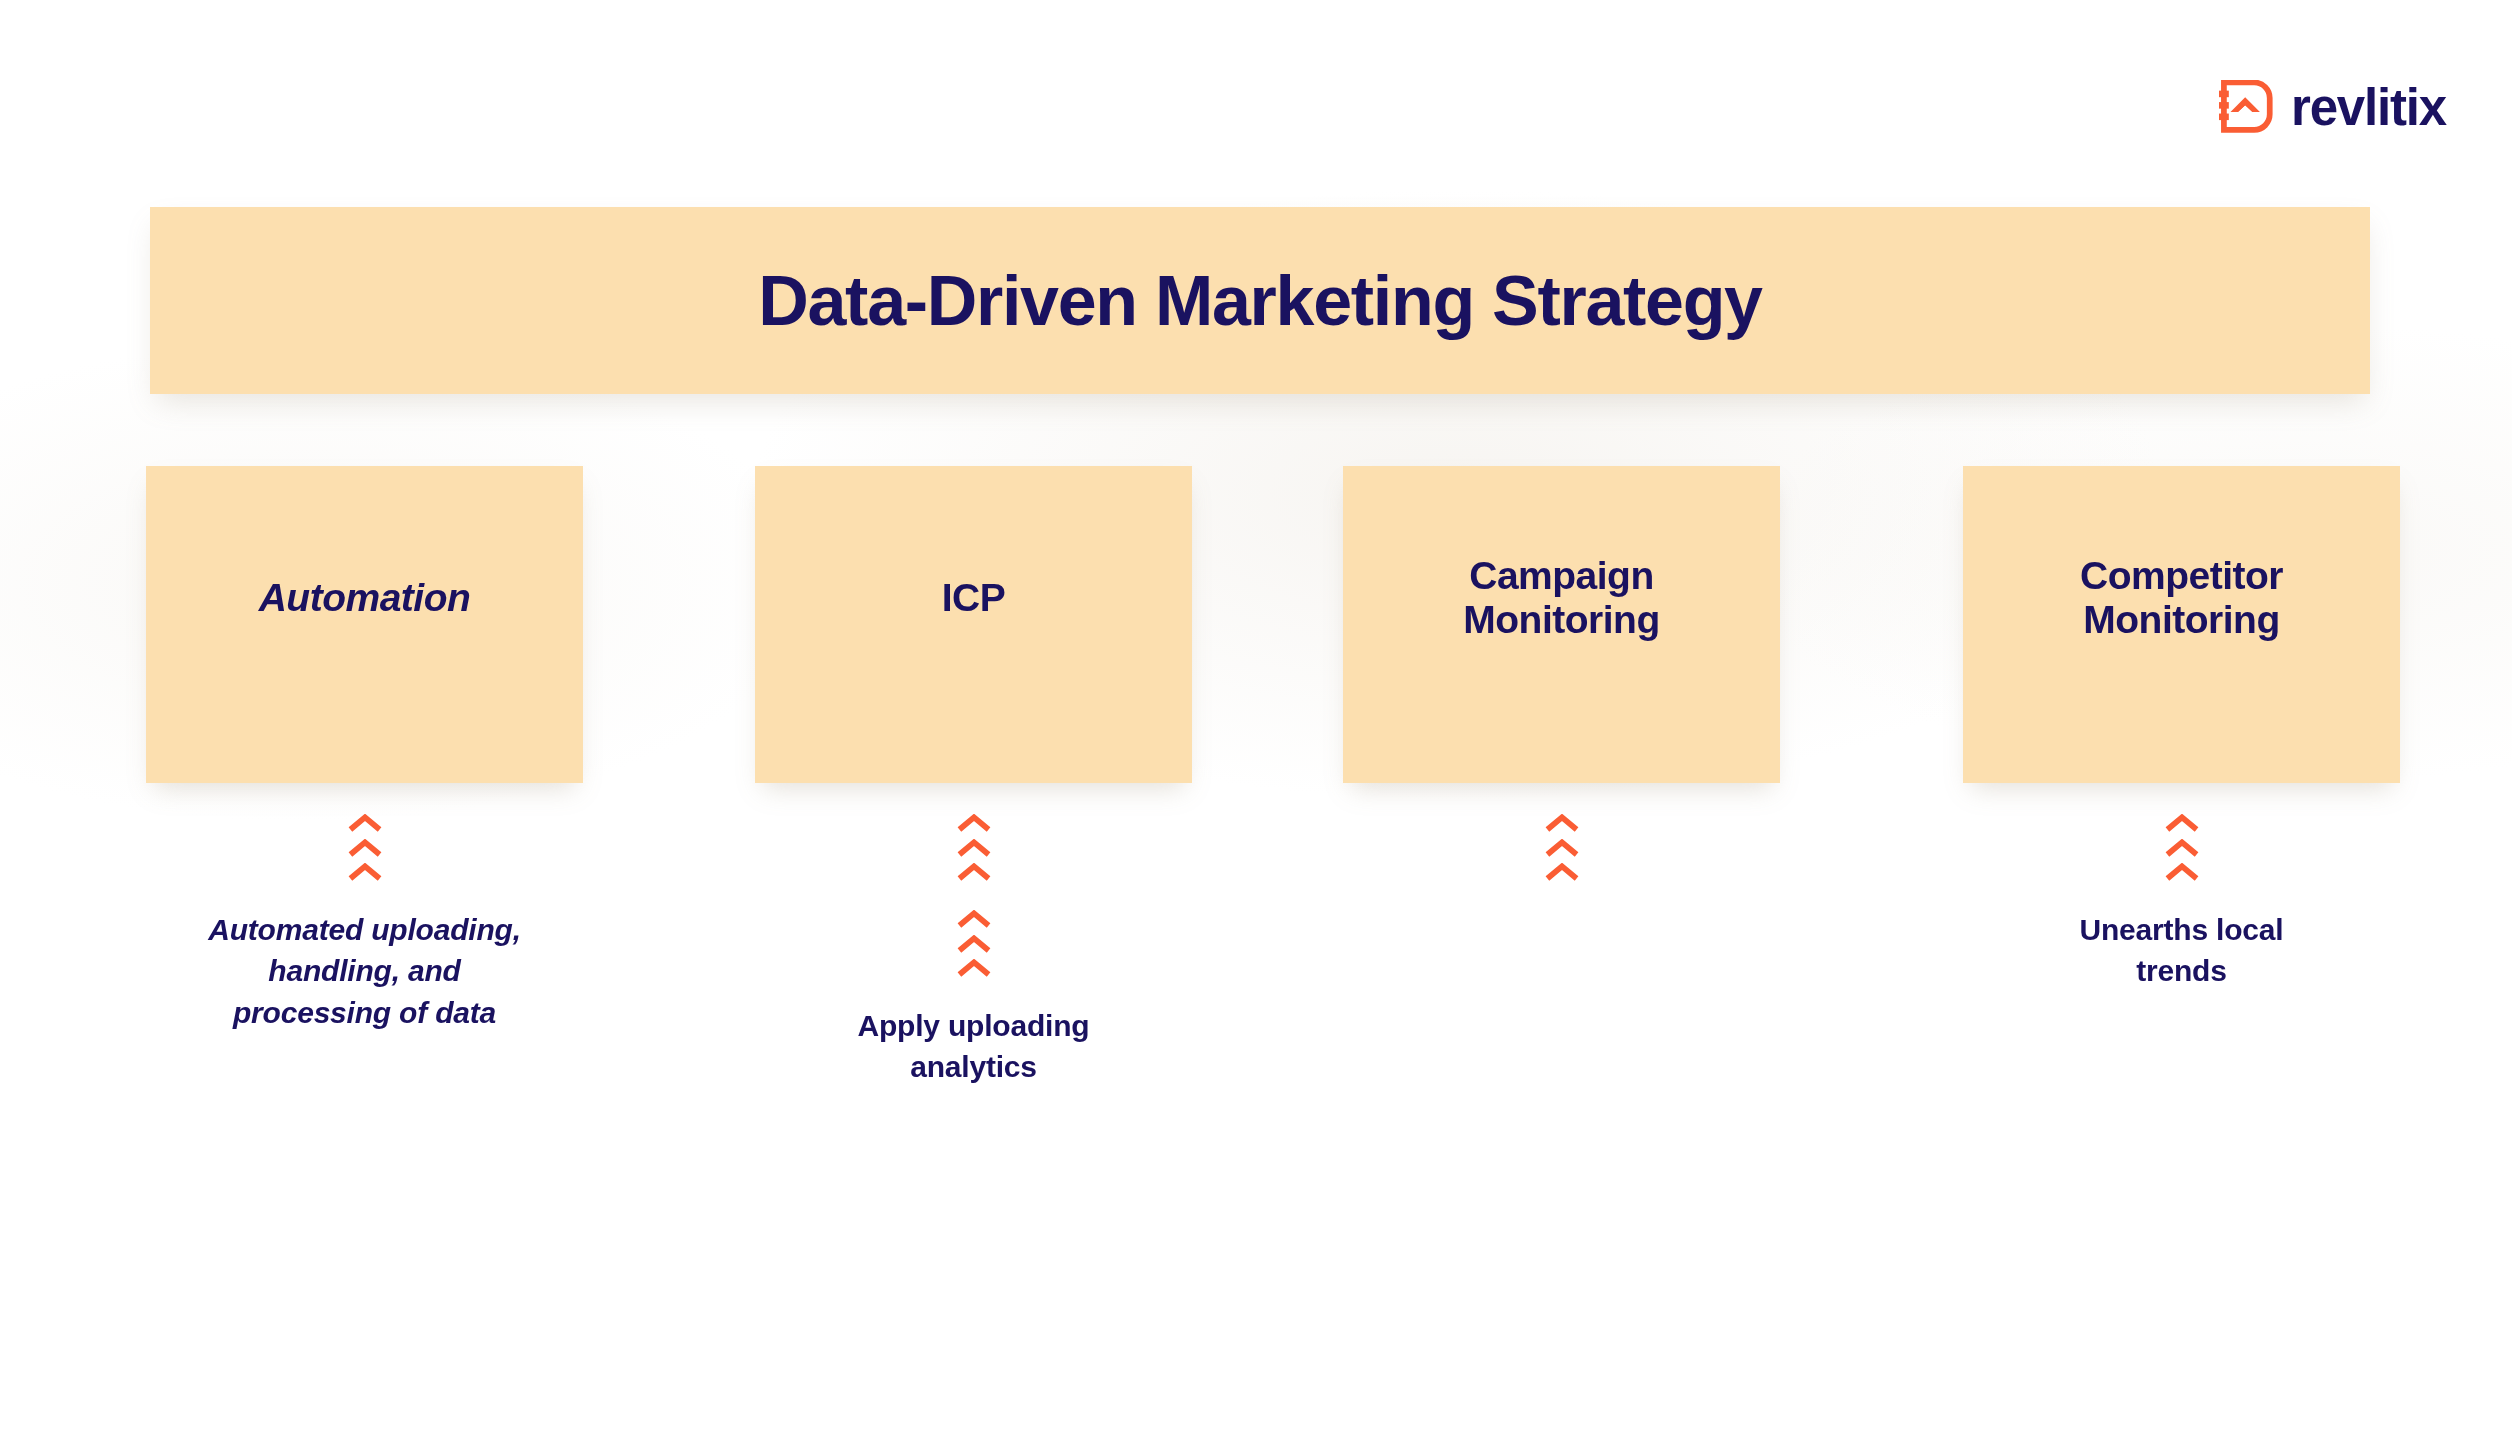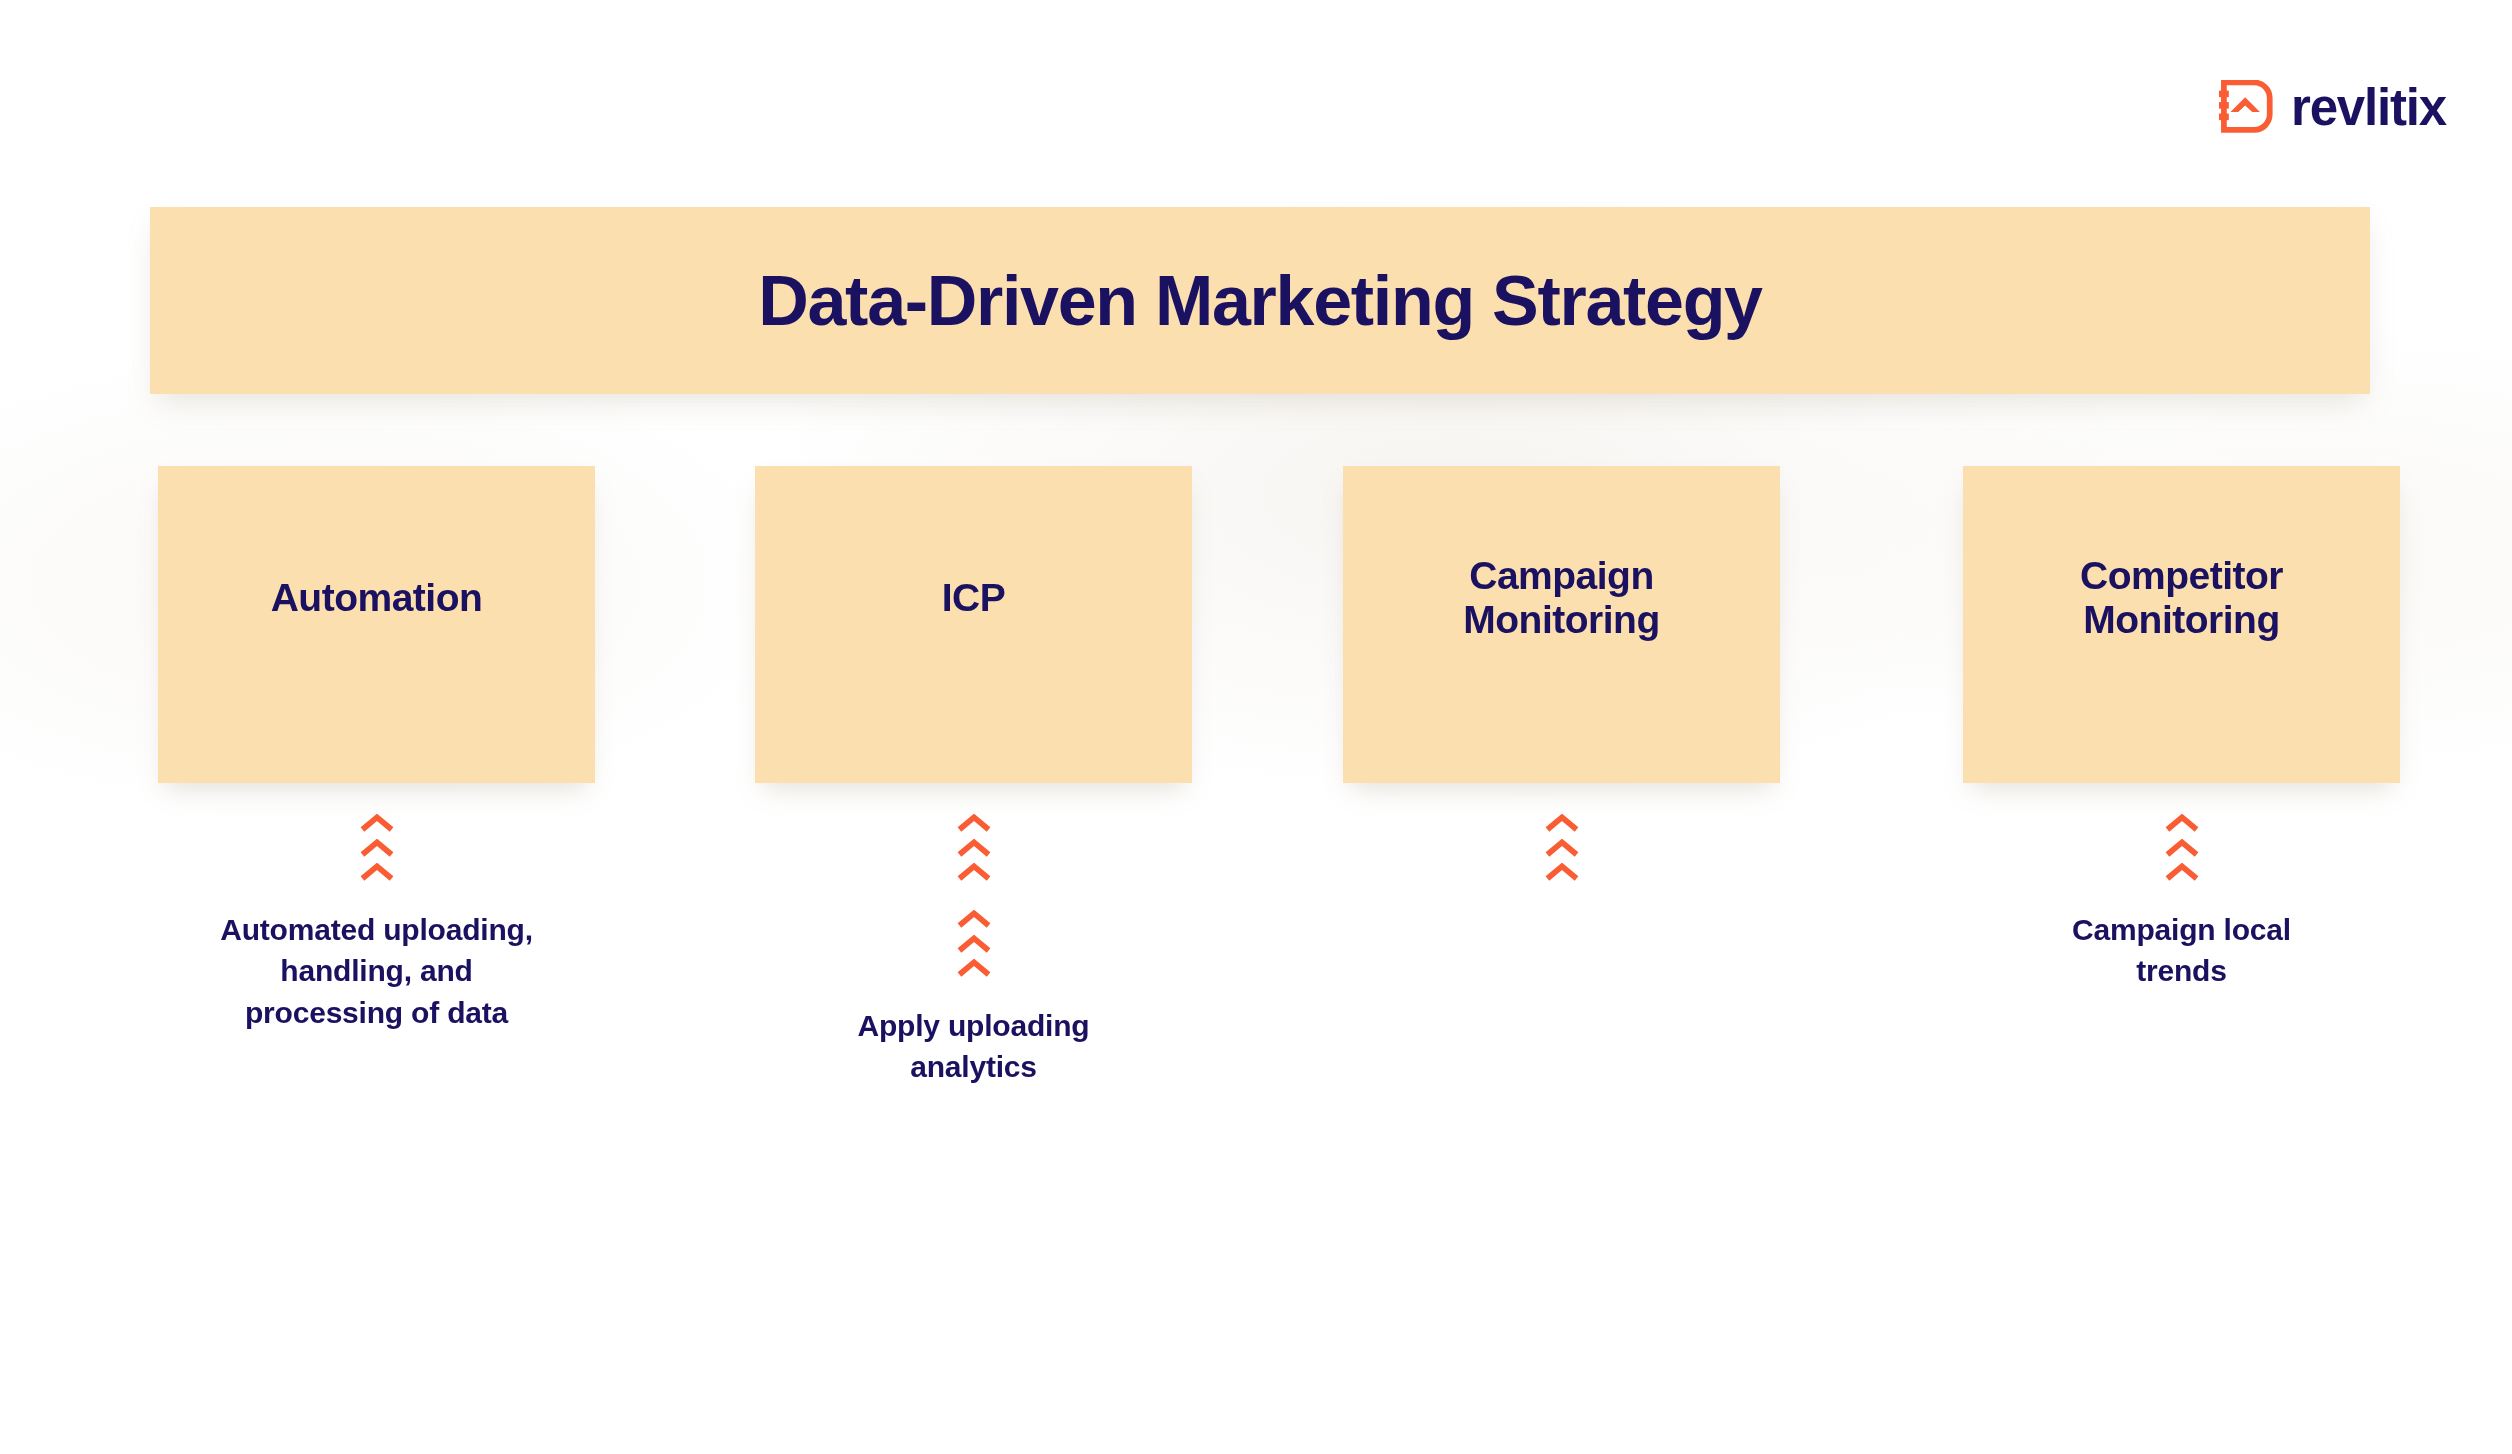--- a/index.html
+++ b/index.html
@@ -80,21 +80,21 @@
     height: 900px;
   }
   .column {
     position: absolute;
     top: 0;
     width: 437px;
     display: flex;
     flex-direction: column;
     align-items: center;
   }
-  .col-0 { left: 158px; }
+  .col-0 { left: 146px; font-style: italic; }
   .col-1 { left: 755px; }
   .col-2 { left: 1343px; }
   .col-3 { left: 1963px; }
 
   .card {
     width: 437px;
     height: 317px;
     background: #FCDFAF;
     box-shadow: 0 13px 24.5px -8.2px rgba(150,135,110,0.26);
     display: flex;
@@ -244,18 +244,18 @@
       <svg class="chev" viewBox="0 0 42 22">
           <polyline points="3,19 21,4 39,19" fill="none" stroke="#FA5D34" stroke-width="7" stroke-linejoin="miter"></polyline>
         </svg>
       <svg class="chev" viewBox="0 0 42 22">
           <polyline points="3,19 21,4 39,19" fill="none" stroke="#FA5D34" stroke-width="7" stroke-linejoin="miter"></polyline>
         </svg>
       <svg class="chev" viewBox="0 0 42 22">
           <polyline points="3,19 21,4 39,19" fill="none" stroke="#FA5D34" stroke-width="7" stroke-linejoin="miter"></polyline>
         </svg>
     </div>
-    <div class="desc narrow">Campaign local
+    <div class="desc narrow">Unearths local
 trends</div>
   </div>
 
 </div>
 
 
 </body></html>

